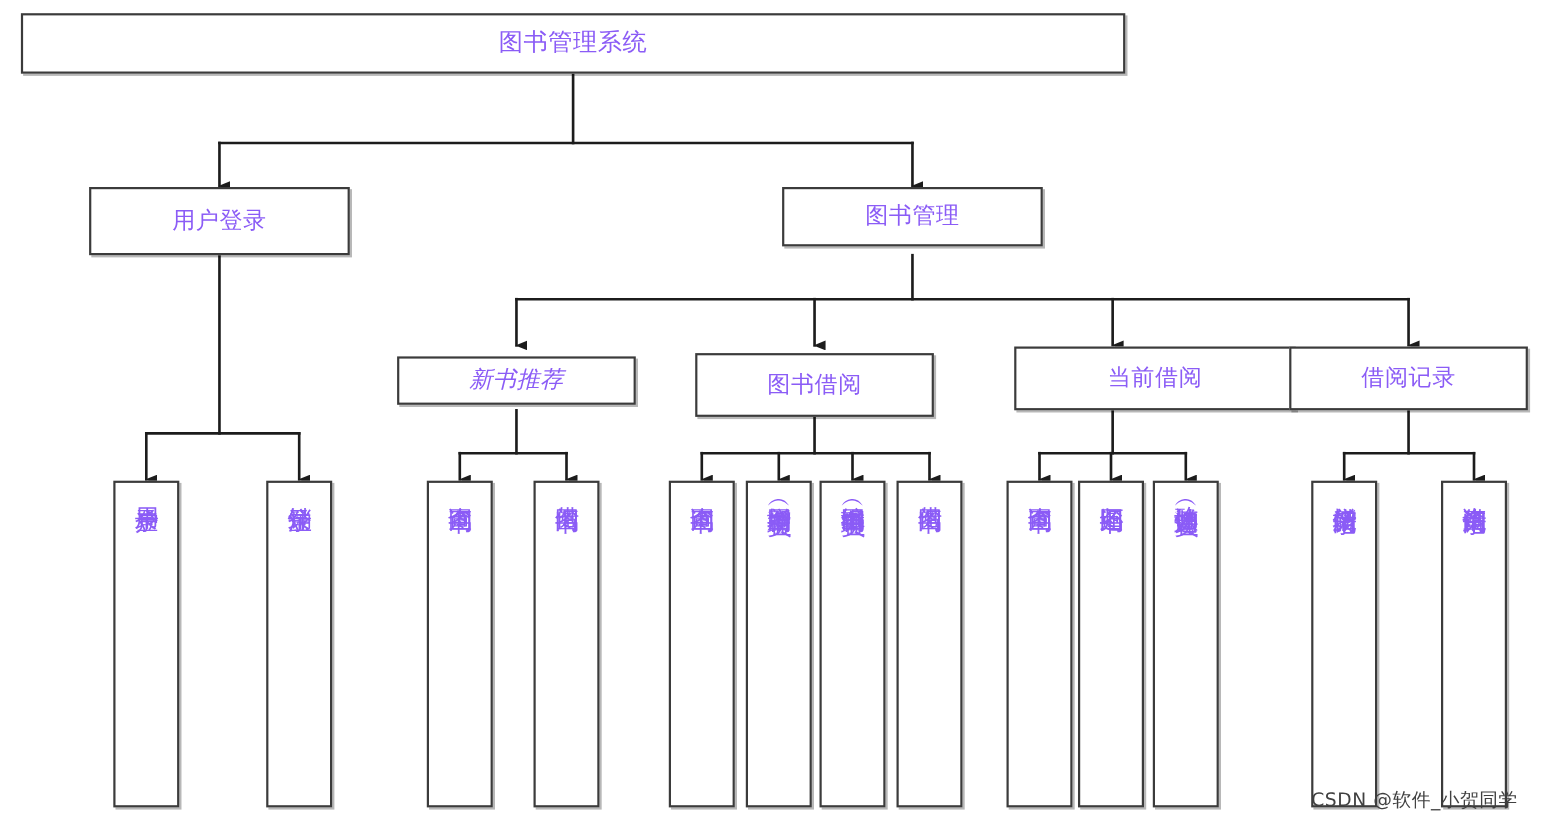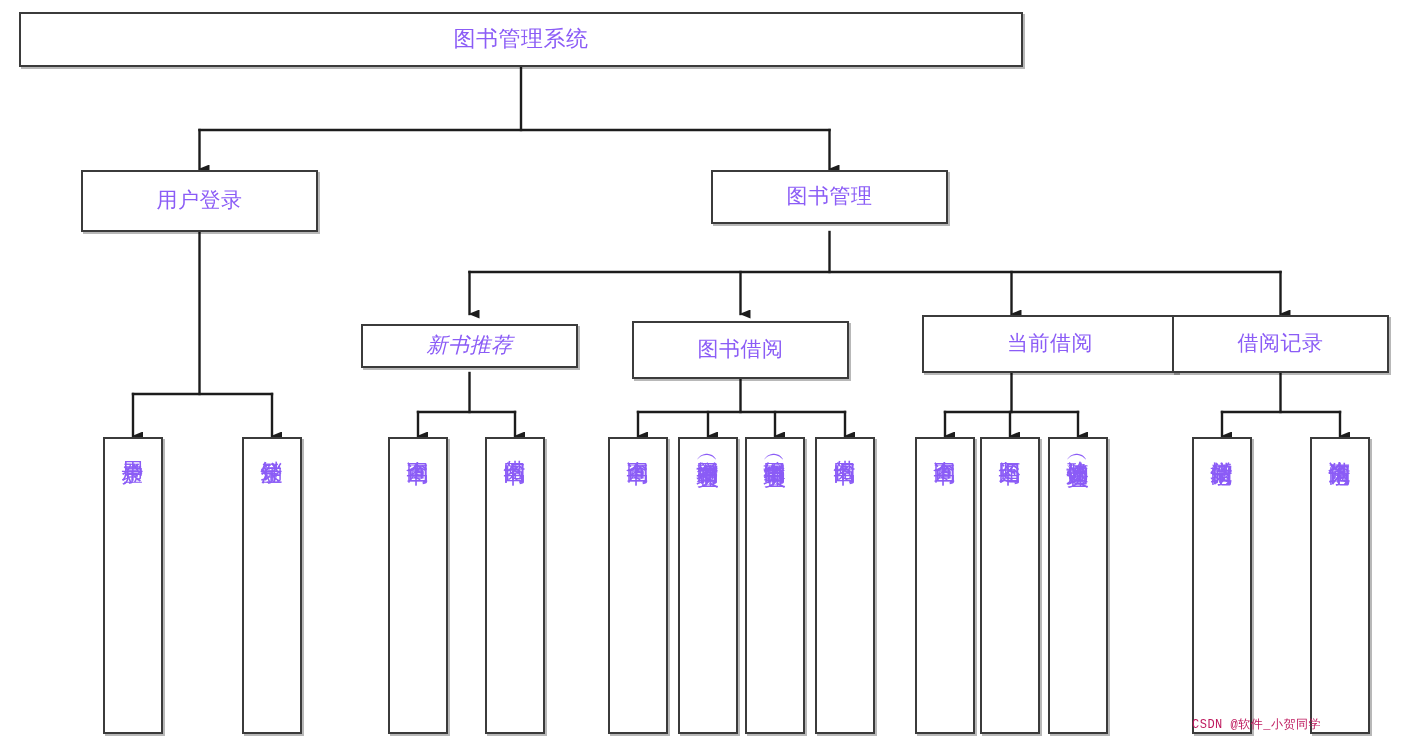--- a/index.html
+++ b/index.html
@@ -55,26 +55,25 @@
     writing-mode: vertical-rl;
     text-orientation: upright;
     font-size: 22px;
     line-height: 1.14;
     letter-spacing: 1px;
     white-space: normal;
     max-height: 100%;
   }
   .watermark {
     position: absolute;
-    font-size: 12px;
-    color: #be185d;
+    font-size: 17px;
+    color: #404040;
     letter-spacing: 0.5px;
     white-space: nowrap;
     z-index: 5;
-    font-family: Liberation Mono, monospace;
   }
 </style>
 </head>
 <body>
 
 <div id="diagram-root">
   <svg id="edge-layer" viewBox="0 0 1405 747">
     <defs>
       <marker id="arrowhead" markerWidth="9" markerHeight="11" refX="4.5" refY="10" orient="auto" markerUnits="userSpaceOnUse">
         <polygon points="0,0 9,0 4.5,11" fill="#1c1c1c"></polygon>

